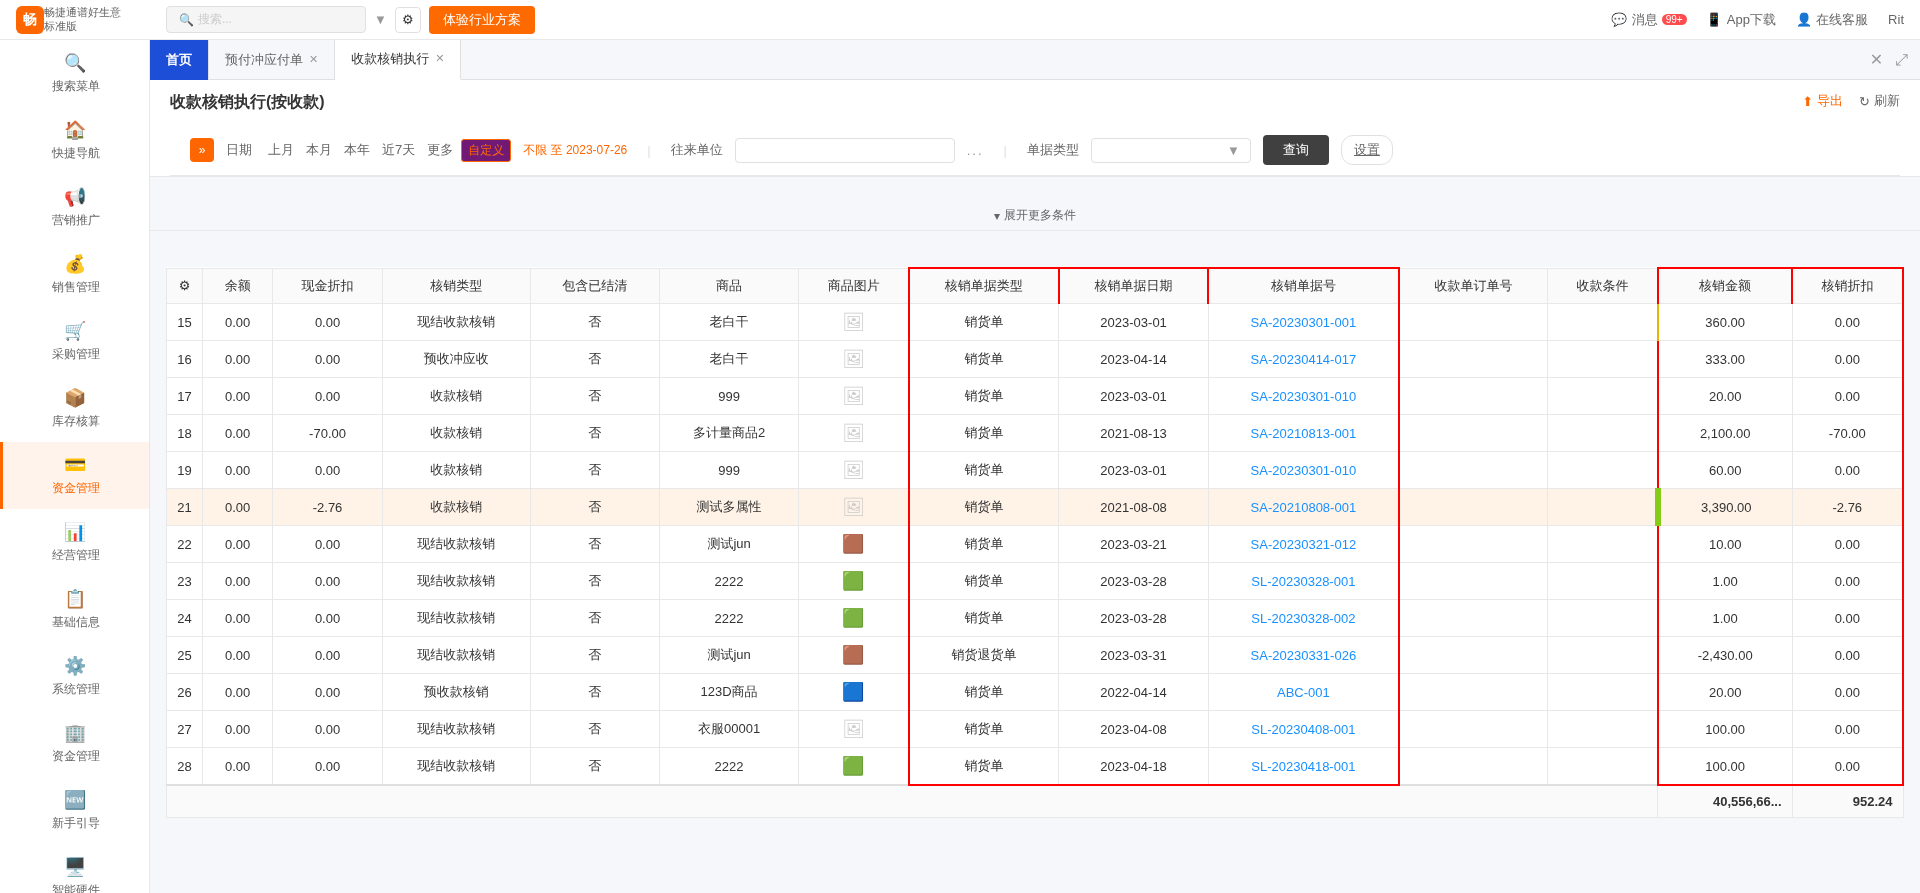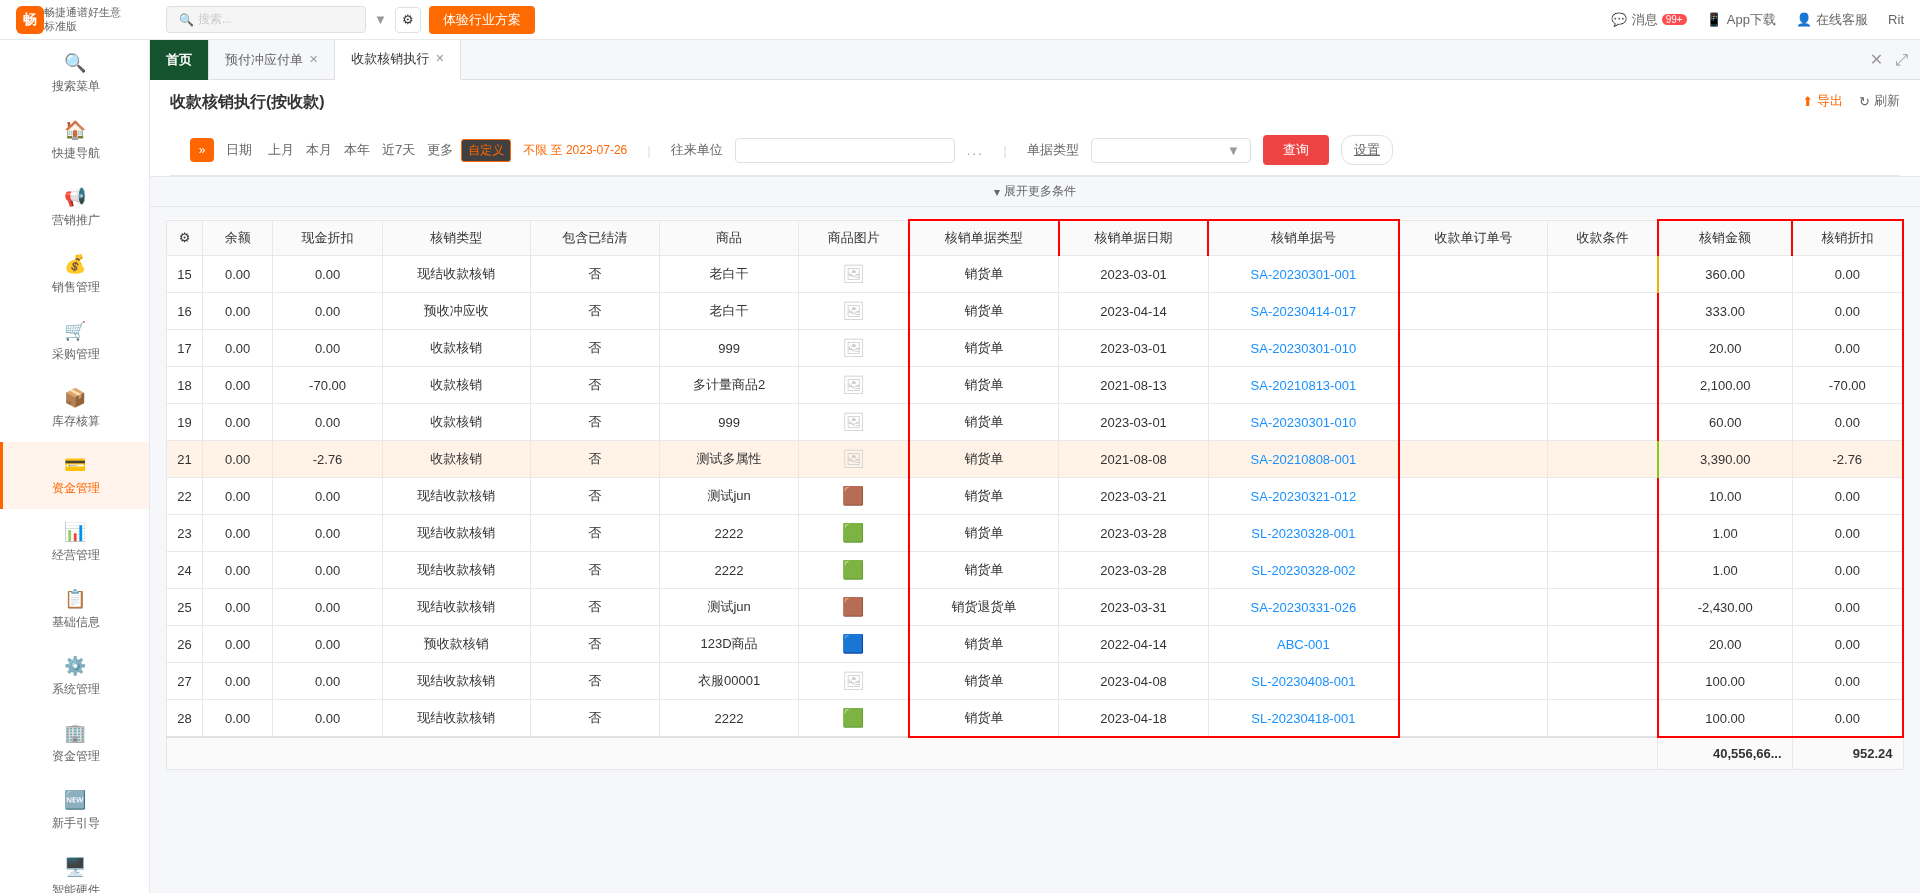--- a/index.html
+++ b/index.html
@@ -27,44 +27,44 @@
     .sidebar-item.active { background: #fff3eb; color: #f60; border-left: 3px solid #f60; }
     .sidebar-icon { font-size: 18px; }
 
     
     .content-area { flex: 1; display: flex; flex-direction: column; overflow: hidden; }
 
     
     .tab-bar { height: 40px; background: #f5f7fa; border-bottom: 1px solid #e0e0e0; display: flex; align-items: center; padding: 0; }
     .tab-item { height: 40px; display: flex; align-items: center; padding: 0 16px; cursor: pointer; font-size: 13px; color: #666; border-right: 1px solid #e0e0e0; position: relative; gap: 6px; white-space: nowrap; }
     .tab-item.active { background: #fff; color: #333; border-bottom: 2px solid #fff; }
-    .tab-home { background: #14532d; color: #fff; font-weight: bold; }
+    .tab-home { background: #1d4ed8; color: #fff; font-weight: bold; }
     .tab-close { font-size: 11px; color: #999; cursor: pointer; }
     .tab-bar-actions { margin-left: auto; display: flex; align-items: center; padding-right: 12px; gap: 12px; }
     .tab-bar-btn { font-size: 16px; color: #999; cursor: pointer; }
 
     
-    .page-content { flex: 1; background: #f5f7fa; overflow: hidden; display: flex; flex-direction: column; }
+    .page-content { flex: 1; background: #f5f7fa; overflow: hidden; display: flex; flex-direction: column; gap: 24px; }
     .page-header { background: #fff; padding: 12px 20px 0; border-bottom: 1px solid #e8e8e8; }
     .page-title { font-size: 16px; font-weight: bold; color: #333; margin-bottom: 12px; }
     .export-btn { display: flex; align-items: center; gap: 4px; color: #f60; font-size: 13px; cursor: pointer; }
     .refresh-btn { display: flex; align-items: center; gap: 4px; color: #666; font-size: 13px; cursor: pointer; }
 
     
     .filter-bar { background: #fff; padding: 10px 20px; border-bottom: 1px solid #e8e8e8; display: flex; align-items: center; gap: 12px; flex-wrap: wrap; }
     .filter-expand { background: #f60; color: #fff; width: 24px; height: 24px; border-radius: 4px; display: flex; align-items: center; justify-content: center; cursor: pointer; font-size: 12px; }
     .filter-label { color: #666; font-size: 13px; }
     .filter-date-btns { display: flex; gap: 4px; align-items: center; }
     .date-btn { color: #666; font-size: 13px; cursor: pointer; padding: 2px 4px; }
-    .date-btn.custom { background: #404040; color: #f60; border: 1px solid #f60; border-radius: 3px; padding: 2px 6px; font-size: 12px; }
+    .date-btn.custom { background: #701a75; color: #f60; border: 1px solid #f60; border-radius: 3px; padding: 2px 6px; font-size: 12px; }
     .date-range { color: #f60; font-size: 12px; }
     .filter-input { border: 1px solid #e0e0e0; border-radius: 4px; padding: 4px 10px; font-size: 13px; color: #999; background: #fff; min-width: 200px; }
     .filter-select { border: 1px solid #e0e0e0; border-radius: 4px; padding: 4px 10px; font-size: 13px; color: #999; background: #fff; min-width: 160px; display: flex; align-items: center; justify-content: space-between; }
     .filter-dots { letter-spacing: 2px; color: #999; }
-    .query-btn { background: #ef4444; color: #fff; border: none; border-radius: 4px; padding: 6px 20px; font-size: 13px; cursor: pointer; }
+    .query-btn { background: #404040; color: #fff; border: none; border-radius: 4px; padding: 6px 20px; font-size: 13px; cursor: pointer; }
     .setting-btn { border: 1px solid #e0e0e0; background: #fff; border-radius: 12px; padding: 5px 12px; font-size: 13px; cursor: pointer; color: #666; text-decoration: underline; }
 
     .expand-more { display: flex; align-items: center; justify-content: center; padding: 6px; color: #666; font-size: 12px; cursor: pointer; gap: 4px; border-bottom: 1px solid #e8e8e8; }
 
     
     .table-container { flex: 1; overflow: auto; padding: 12px 16px; }
     .data-table { width: 100%; border-collapse: collapse; background: #fff; }
     .data-table th { background: #fafafa; border: 1px solid #e8e8e8; padding: 8px 10px; font-size: 13px; font-weight: 500; color: #333; text-align: center; white-space: nowrap; }
     .data-table td { border: 1px solid #e8e8e8; padding: 7px 10px; font-size: 13px; color: #333; text-align: center; white-space: nowrap; }
     .data-table tr.highlight td { background: #fff3e8; }
@@ -356,21 +356,21 @@
     <td class="text-red">-2.76</td>
     <td>收款核销</td>
     <td>否</td>
     <td>测试多属性</td>
     <td><span style="color:#ccc;font-size:18px;">🖼</span></td>
     <td style="border-left: 2px solid #f00;">销货单</td>
     <td style="">2021-08-08</td>
     <td style="border-right: 2px solid #f00;"><a class="text-link" href="#">SA-20210808-001</a></td>
     <td></td>
     <td></td>
-    <td style="border-left: 2px solid #84cc16;" class="">3,390.00</td>
+    <td style="border-left: 6px solid #84cc16;" class="">3,390.00</td>
     <td style="border-right: 2px solid #f00;" class="text-red">-2.76</td>
   </tr>
               <tr>
     <td>22</td>
     <td>0.00</td>
     <td class="">0.00</td>
     <td>现结收款核销</td>
     <td>否</td>
     <td>测试jun</td>
     <td><span style="font-size:18px;">🟫</span></td>

